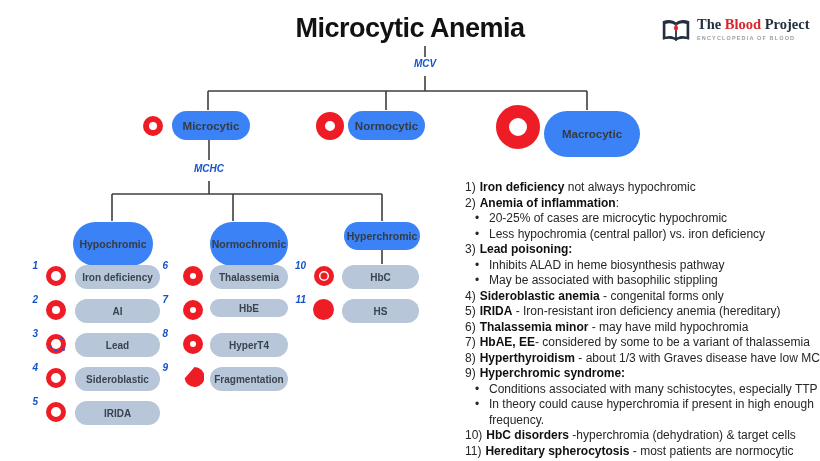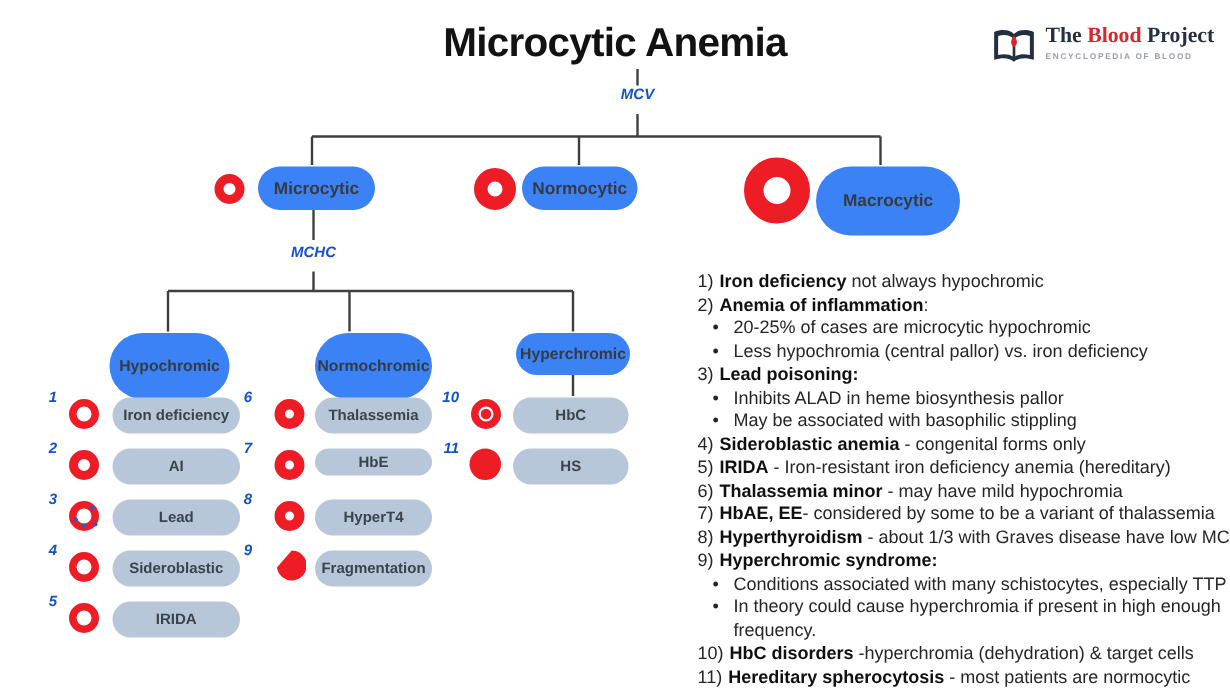--- a/index.html
+++ b/index.html
@@ -139,21 +139,21 @@
   <div class="num" style="left:288px;top:294px;width:18px;">11</div>
   <div class="rbc solid" style="left:313px;top:299px;width:21px;height:21px;"></div>
   <div class="pill pill-slate f9" style="left:342px;top:299px;width:77px;height:24px;">HS</div>
 
   <div class="notes">
     <div class="nl"><span class="nn">1)</span><b>Iron deficiency</b><span> not always hypochromic</span></div>
     <div class="nl"><span class="nn">2)</span><b>Anemia of inflammation</b><span>:</span></div>
     <div class="nb"><span class="bdot">•</span><span>20-25% of cases are microcytic hypochromic</span></div>
     <div class="nb"><span class="bdot">•</span><span>Less hypochromia (central pallor) vs. iron deficiency</span></div>
     <div class="nl"><span class="nn">3)</span><b>Lead poisoning:</b><span></span></div>
-    <div class="nb"><span class="bdot">•</span><span>Inhibits ALAD in heme biosynthesis pallor</span></div>
+    <div class="nb"><span class="bdot">•</span><span>Inhibits ALAD in heme biosynthesis pathway</span></div>
     <div class="nb"><span class="bdot">•</span><span>May be associated with basophilic stippling</span></div>
     <div class="nl"><span class="nn">4)</span><b>Sideroblastic anemia</b><span> - congenital forms only</span></div>
     <div class="nl"><span class="nn">5)</span><b>IRIDA</b><span> - Iron-resistant iron deficiency anemia (hereditary)</span></div>
     <div class="nl"><span class="nn">6)</span><b>Thalassemia minor</b><span> - may have mild hypochromia</span></div>
     <div class="nl"><span class="nn">7)</span><b>HbAE, EE</b><span>- considered by some to be a variant of thalassemia</span></div>
     <div class="nl"><span class="nn">8)</span><b>Hyperthyroidism</b><span> - about 1/3 with Graves disease have low MCV</span></div>
     <div class="nl"><span class="nn">9)</span><b>Hyperchromic syndrome:</b><span></span></div>
     <div class="nb"><span class="bdot">•</span><span>Conditions associated with many schistocytes, especially TTP</span></div>
     <div class="nb"><span class="bdot">•</span><span>In theory could cause hyperchromia if present in high enough frequency.</span></div>
     <div class="nl"><span class="nn">10)</span><b>HbC disorders</b><span> -hyperchromia (dehydration) &amp; target cells</span></div>

